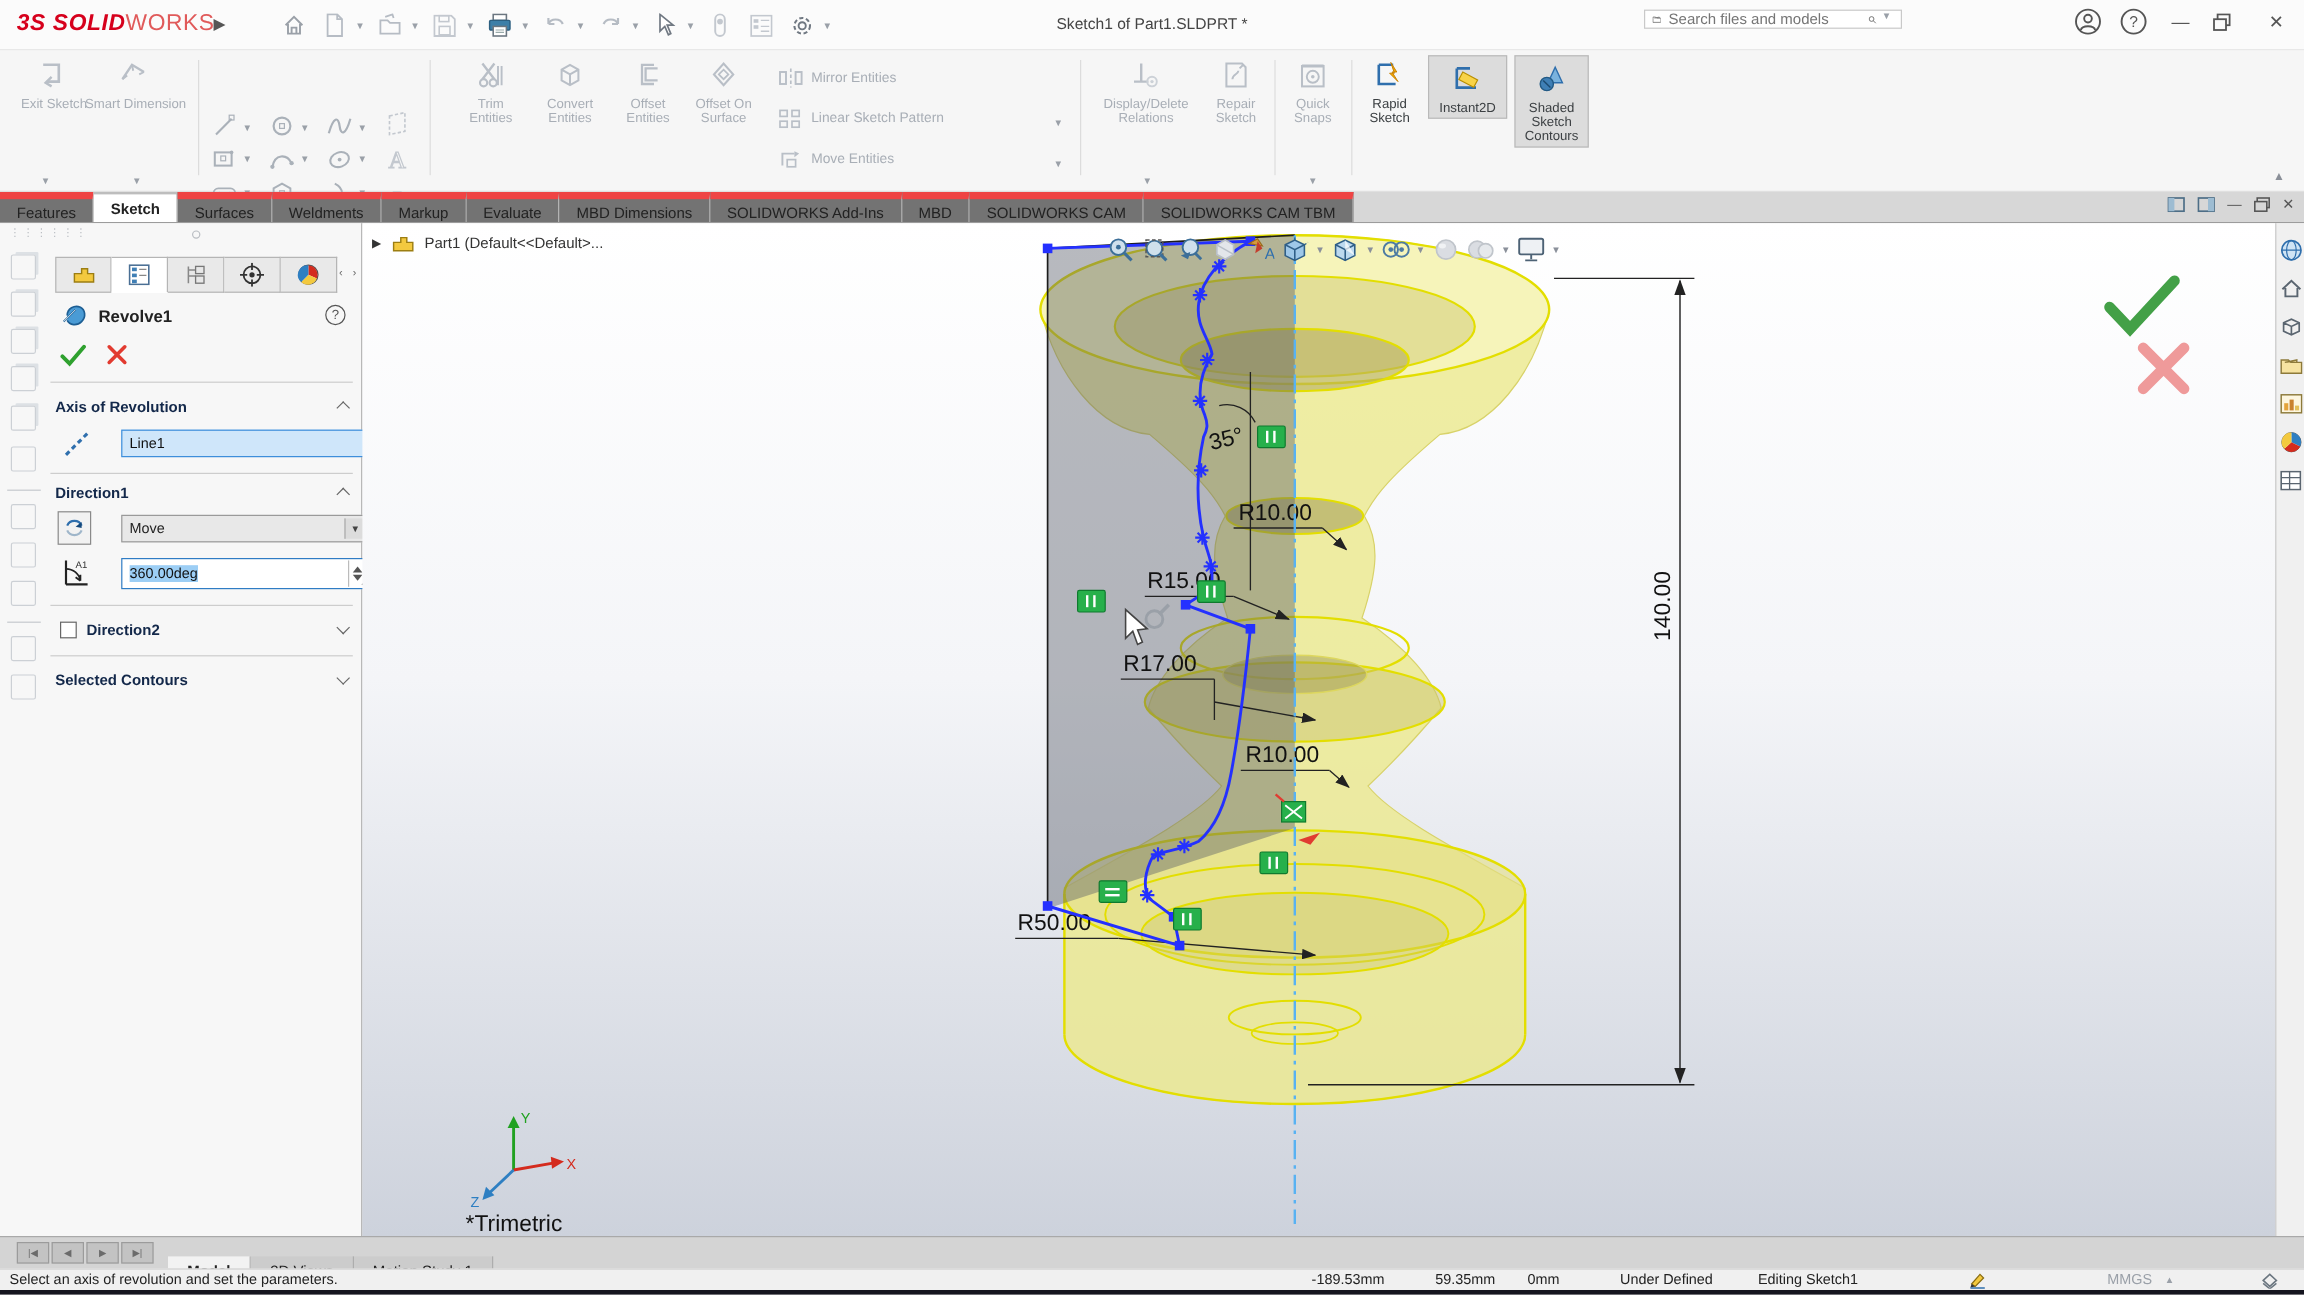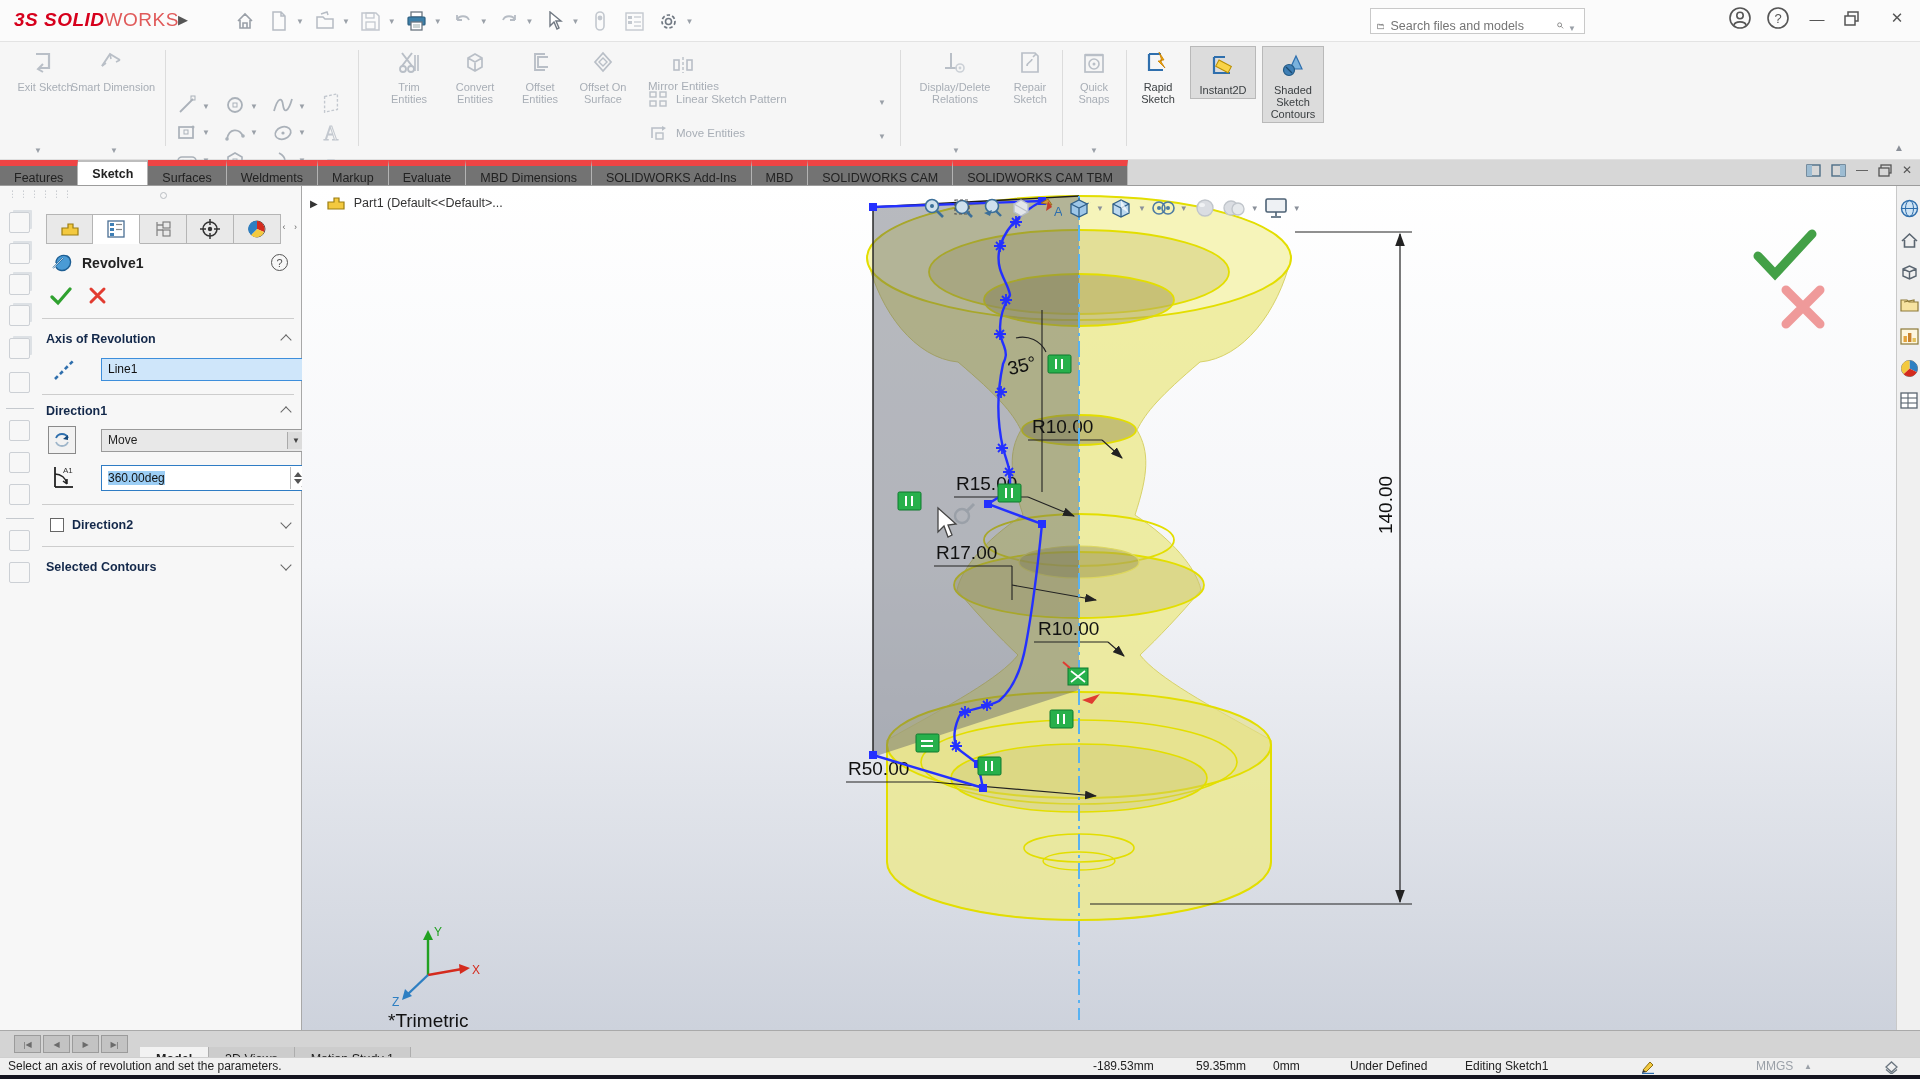--- a/index.html
+++ b/index.html
@@ -9,21 +9,21 @@
   
   .titlebar { position:absolute; left:0; top:0; width:1920px; height:42px; background:#fbfbfb; border-bottom:1px solid #e3e3e3; }
   .logo { position:absolute; left:14px; top:9px; font-size:19px; color:#d6001c; letter-spacing:.5px; }
   .logo b { font-style:italic; font-weight:bold; }
   .logo .lt { font-weight:400; color:#e05a5a; }
   .logo-caret { position:absolute; left:178px; top:12px; color:#555; font-size:13px; }
   .tb-icons { position:absolute; left:230px; top:6px; display:flex; align-items:center; gap:4px; }
   .tb-btn { width:30px; height:30px; display:flex; align-items:center; justify-content:center; border-radius:3px; }
   .tb-caret { font-size:8px; color:#9aa0a8; margin:0 2px 0 -2px; }
   .win-title { position:absolute; left:0; right:0; top:12px; text-align:center; font-size:13px; color:#444; pointer-events:none; }
-  .searchbox { position:absolute; left:1370px; top:8px; width:215px; height:26px; border:1px solid #c9c9c9; background:#fff; display:flex; align-items:flex-end; padding:0 6px; gap:6px; }
+  .searchbox { position:absolute; left:1370px; top:8px; width:215px; height:16px; border:1px solid #c9c9c9; background:#fff; display:flex; align-items:flex-start; padding:0 6px; gap:6px; }
   .searchbox input { border:none; outline:none; flex:1; font-size:12.5px; color:#777; font-family:"Liberation Sans",sans-serif; background:transparent; }
   .title-right { position:absolute; right:10px; top:6px; display:flex; align-items:center; gap:14px; }
   .wctl { font-size:15px; color:#555; width:26px; text-align:center; }
 
   
   .ribbon { position:absolute; left:0; top:42px; width:1920px; height:118px; background:#f6f6f6; border-bottom:1px solid #e0e0e0; }
   .rsep { position:absolute; top:8px; height:96px; width:1px; background:#dcdcdc; }
   .rbtn { position:absolute; top:6px; display:flex; flex-direction:column; align-items:center; text-align:center; font-size:11px; line-height:12px; }
   .rbtn .ric { height:30px; display:flex; align-items:center; justify-content:center; margin-bottom:3px; }
   .rbtn.disabled { color:#a8aeb6; }
@@ -187,20 +187,21 @@
           </svg>
         </span>
       <span class="tb-btn">
           <svg width="21" height="21" viewBox="0 0 21 21">
             <circle cx="10.5" cy="10.5" r="6.5" fill="none" stroke="#707882" stroke-width="1.7" stroke-dasharray="3.4 2.2"></circle>
             <circle cx="10.5" cy="10.5" r="3" fill="none" stroke="#707882" stroke-width="1.6"></circle>
           </svg>
         </span>
         <span class="tb-caret">▼</span>
     </div>
+    <div class="win-title">Sketch1 of Part1.SLDPRT *</div>
     <div class="searchbox">
       <svg width="17" height="14" viewBox="0 0 17 14">
           <path d="M1 3 H6 L8 5 H16 V13 H1 Z M4 5 L13 3 L13 5" fill="none" stroke="#555" stroke-width="1.3"></path>
         </svg>
       <input placeholder="Search files and models" style="">
       <svg width="15" height="15" viewBox="0 0 15 15">
           <circle cx="6" cy="6" r="4.5" fill="none" stroke="#555" stroke-width="1.5"></circle>
           <line x1="9.5" y1="9.5" x2="14" y2="14" stroke="#555" stroke-width="1.5"></line>
         </svg>
       <span class="tb-caret">▼</span>
@@ -364,21 +365,21 @@
     <div class="rbtn disabled" style="left:574px; width:58px;">
       <span class="ric">
           <svg width="26" height="26" viewBox="0 0 26 26">
             <path d="M5 12 L13 3 L21 12 L13 21 Z" fill="none" stroke="#b9bfc7" stroke-width="1.8"></path>
             <path d="M9 12 L13 8 L17 12 L13 16 Z" fill="none" stroke="#b9bfc7" stroke-width="1.4"></path>
           </svg>
         </span>
       <span>Offset On Surface</span>
     </div>
 
-    <div class="rowbtn" style="left:648px; top:14px;flex-direction:column;">
+    <div class="rowbtn" style="left:648px; top:14px;">
       <svg width="22" height="18" viewBox="0 0 22 18">
           <rect x="2" y="4" width="5" height="10" fill="none" stroke="#b9bfc7" stroke-width="1.6"></rect>
           <rect x="15" y="4" width="5" height="10" fill="none" stroke="#b9bfc7" stroke-width="1.6"></rect>
           <line x1="11" y1="1" x2="11" y2="17" stroke="#b9bfc7" stroke-width="1.4" stroke-dasharray="3 2"></line>
         </svg>
       <span>Mirror Entities</span>
     </div>
     <div class="rowbtn" style="left:648px; top:48px;">
       <svg width="22" height="18" viewBox="0 0 22 18">
           <rect x="2" y="2" width="6" height="5" fill="none" stroke="#b9bfc7" stroke-width="1.4"></rect>

